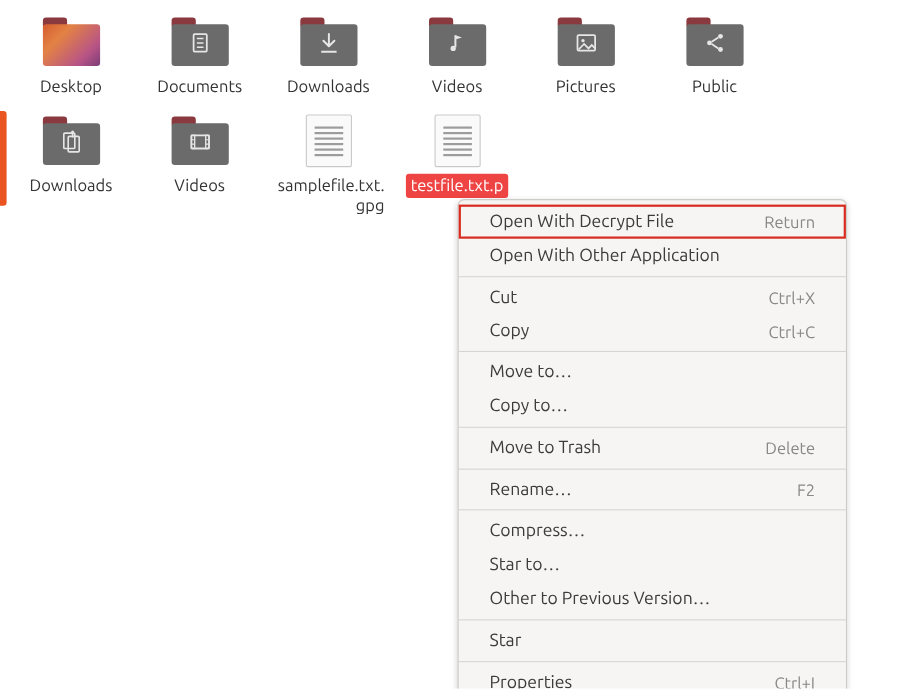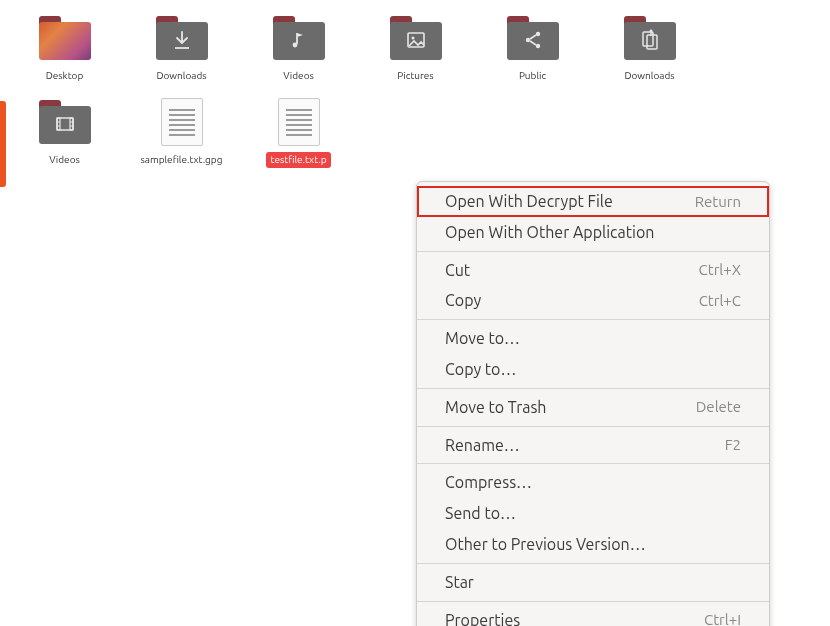--- a/index.html
+++ b/index.html
@@ -97,23 +97,23 @@
       width: 26px;
     }
     .file-lines div {
       height: 2px;
       background: #9c9c9c;
       margin: 3px 0;
     }
     .folder-icon-glyph svg { width: 24px; height: 24px; }
     .label {
       margin-top: 6px;
-      font-size: 10px;
+      font-size: 15px;
       color: #333;
-      text-align: left;
+      text-align: right;
       line-height: 1.2;
       max-width: 110px;
       word-wrap: break-word;
       padding: 2px 4px;
     }
     .label.selected {
       background: #ef4444;
       color: #fff;
       border-radius: 3px;
     }
@@ -124,21 +124,21 @@
       width: 354px;
       background: #f6f5f4;
       border: 1px solid #cfcbc7;
       box-shadow: 0 2px 6px rgba(0,0,0,0.18);
       border-radius: 6px;
       padding: 4px 0;
     }
     .menu-item {
       display: flex;
       justify-content: space-between;
-      align-items: center;
+      align-items: flex-end;
       padding: 5px 28px;
       font-size: 16px;
       color: #3b3b3b;
       cursor: pointer;
       line-height: 1.3;
     }
     .menu-item .shortcut {
       color: #888;
       font-size: 15px;
     }
@@ -176,20 +176,36 @@
         </div>
       </div>
       <div class="label">Desktop</div>
     </div>
     <div class="icon-item">
       <div class="icon-box">
         <div class="folder-dark">
           <div class="tab"></div>
           <div class="body">
             <span class="folder-icon-glyph"><svg viewBox="0 0 24 24">
+                <rect x="6" y="4" width="12" height="16" rx="1" fill="none" stroke="#e6e6e6" stroke-width="1.6"></rect>
+                <line x1="9" y1="8" x2="15" y2="8" stroke="#e6e6e6" stroke-width="1.4"></line>
+                <line x1="9" y1="12" x2="15" y2="12" stroke="#e6e6e6" stroke-width="1.4"></line>
+                <line x1="9" y1="16" x2="15" y2="16" stroke="#e6e6e6" stroke-width="1.4"></line>
+              </svg></span>
+          </div>
+        </div>
+      </div>
+      <div class="label">Documents</div>
+    </div>
+    <div class="icon-item">
+      <div class="icon-box">
+        <div class="folder-dark">
+          <div class="tab"></div>
+          <div class="body">
+            <span class="folder-icon-glyph"><svg viewBox="0 0 24 24">
                 <path d="M12 4 v10 M7 10 l5 5 l5 -5" fill="none" stroke="#e6e6e6" stroke-width="1.8" stroke-linecap="round" stroke-linejoin="round"></path>
                 <line x1="5" y1="20" x2="19" y2="20" stroke="#e6e6e6" stroke-width="1.8"></line>
               </svg></span>
           </div>
         </div>
       </div>
       <div class="label">Downloads</div>
     </div>
     <div class="icon-item">
       <div class="icon-box">
@@ -341,21 +357,21 @@
     <div class="menu-item">
       <span>Rename…</span>
       <span class="shortcut">F2</span>
     </div>
     <div class="menu-sep"></div>
     <div class="menu-item">
       <span>Compress…</span>
       <span class="shortcut"></span>
     </div>
     <div class="menu-item">
-      <span>Send to…</span>
+      <span>Star to…</span>
       <span class="shortcut"></span>
     </div>
     <div class="menu-item">
       <span>Other to Previous Version…</span>
       <span class="shortcut"></span>
     </div>
     <div class="menu-sep"></div>
     <div class="menu-item">
       <span>Star</span>
       <span class="shortcut"></span>

